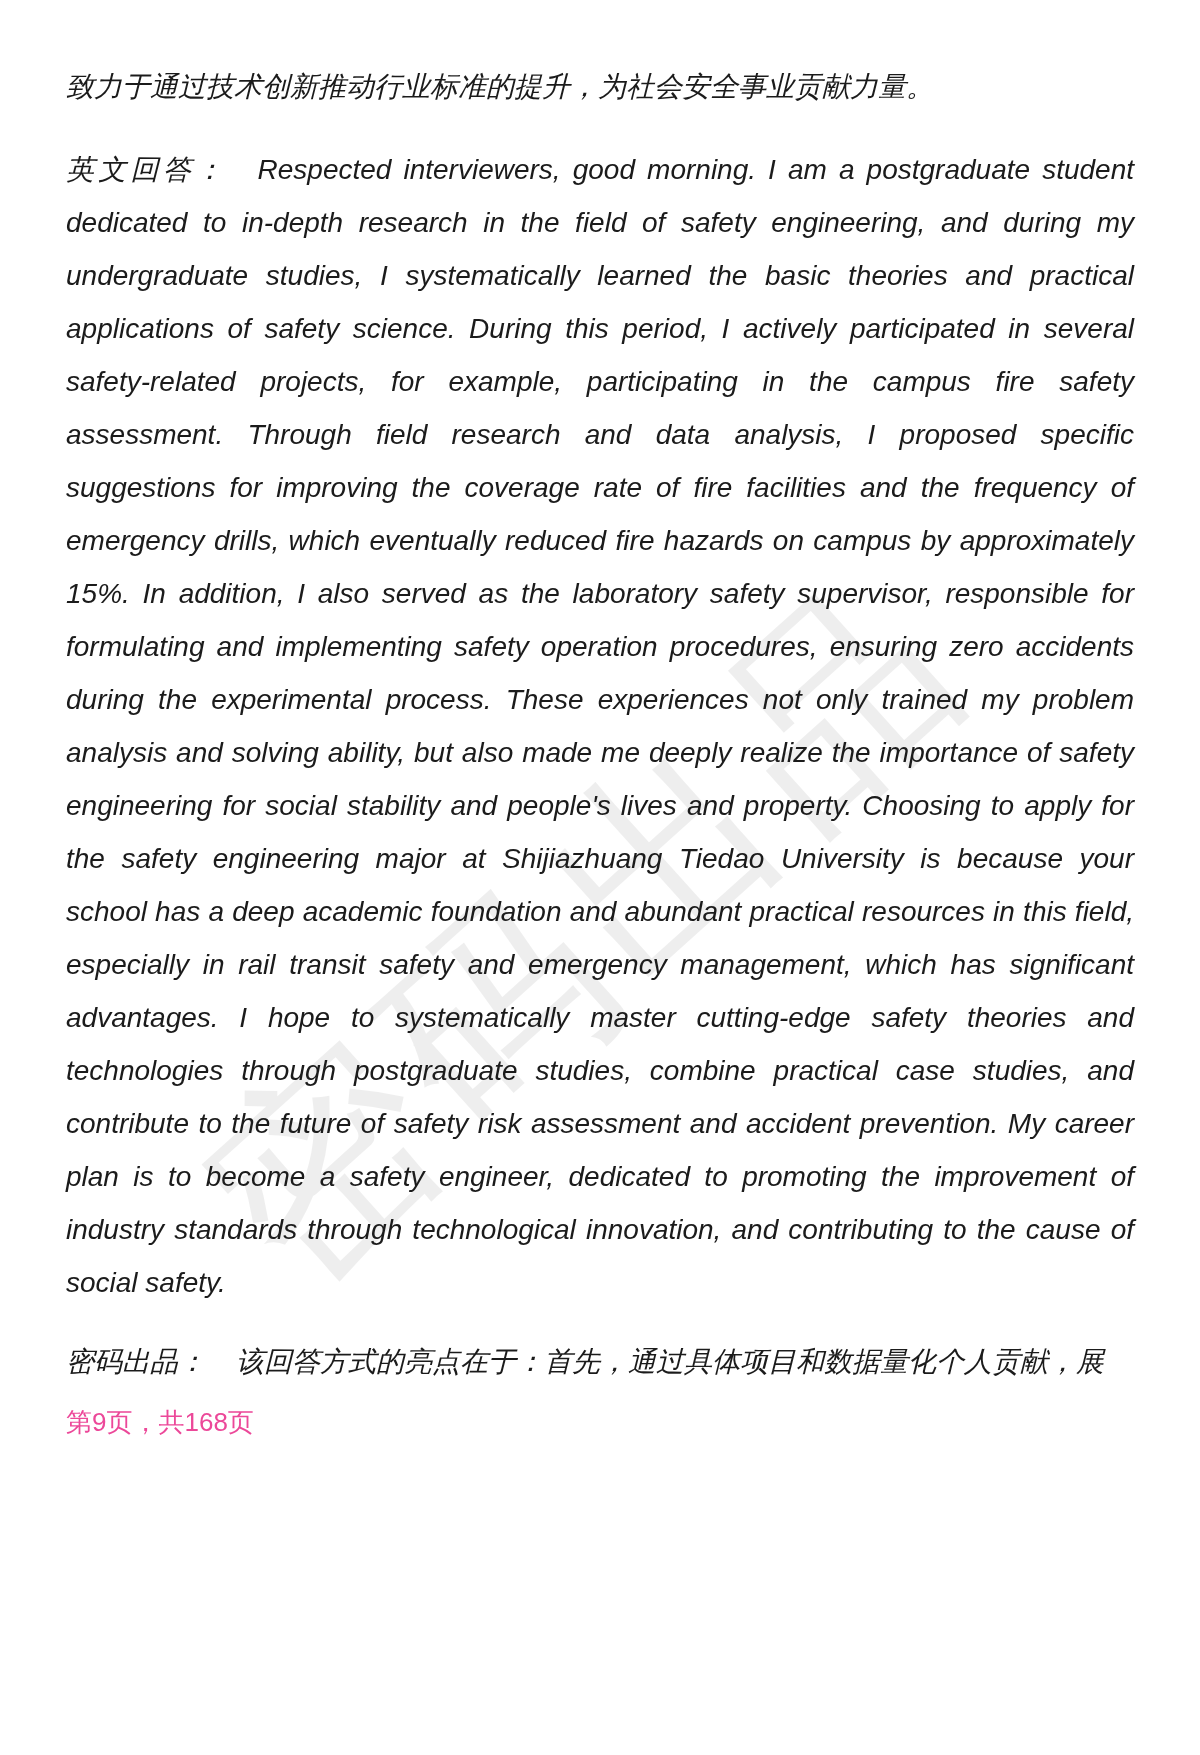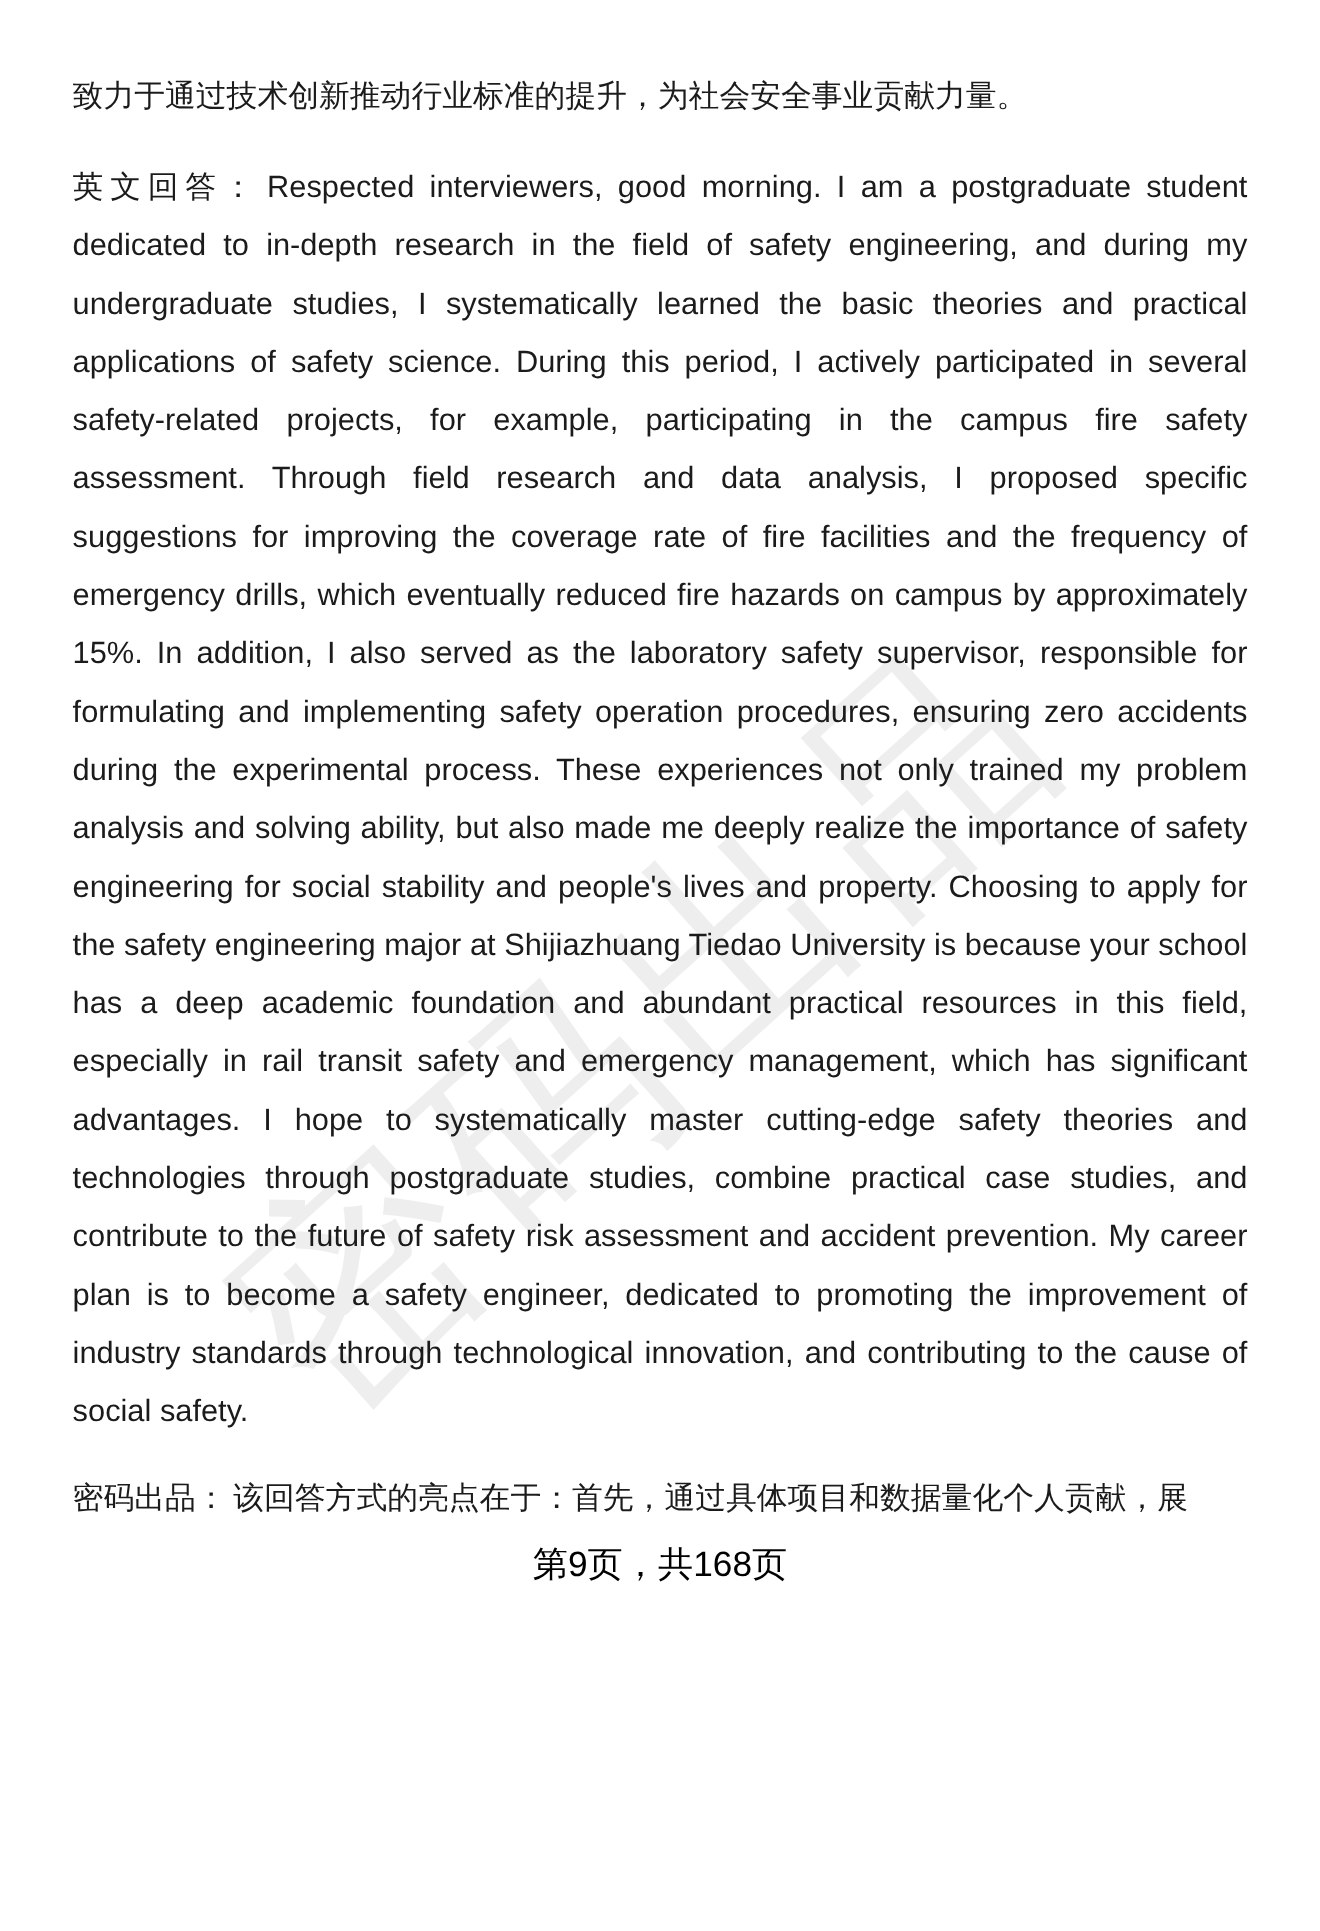--- a/index.html
+++ b/index.html
@@ -35,48 +35,49 @@
     pointer-events: none;
     user-select: none;
     z-index: 0;
   }
   .content {
     position: relative;
     z-index: 1;
   }
   p {
     margin: 0;
+    font-style: italic;
   }
   .zh-para {
     font-size: 28px;
     line-height: 53px;
   }
   .intro {
     margin-bottom: 30px;
   }
   .en-para {
     font-size: 28px;
     line-height: 53px;
     text-align: justify;
   }
   .label {
-    margin-right: 6px;
+    margin-right: 30px;
   }
   .tips {
     margin-top: 26px;
     text-align: justify;
   }
   .footer {
     position: relative;
     z-index: 1;
-    text-align: center;
-    font-size: 32px;
+    text-align: left;
+    font-size: 26px;
     line-height: 40px;
     margin-top: 14px;
-    color: #000000;
+    color: #ec4899;
   }
 </style>
 </head>
 <body>
 
 <div class="page">
 
   <div class="watermark">密码出品</div>
 
   <div class="content">

